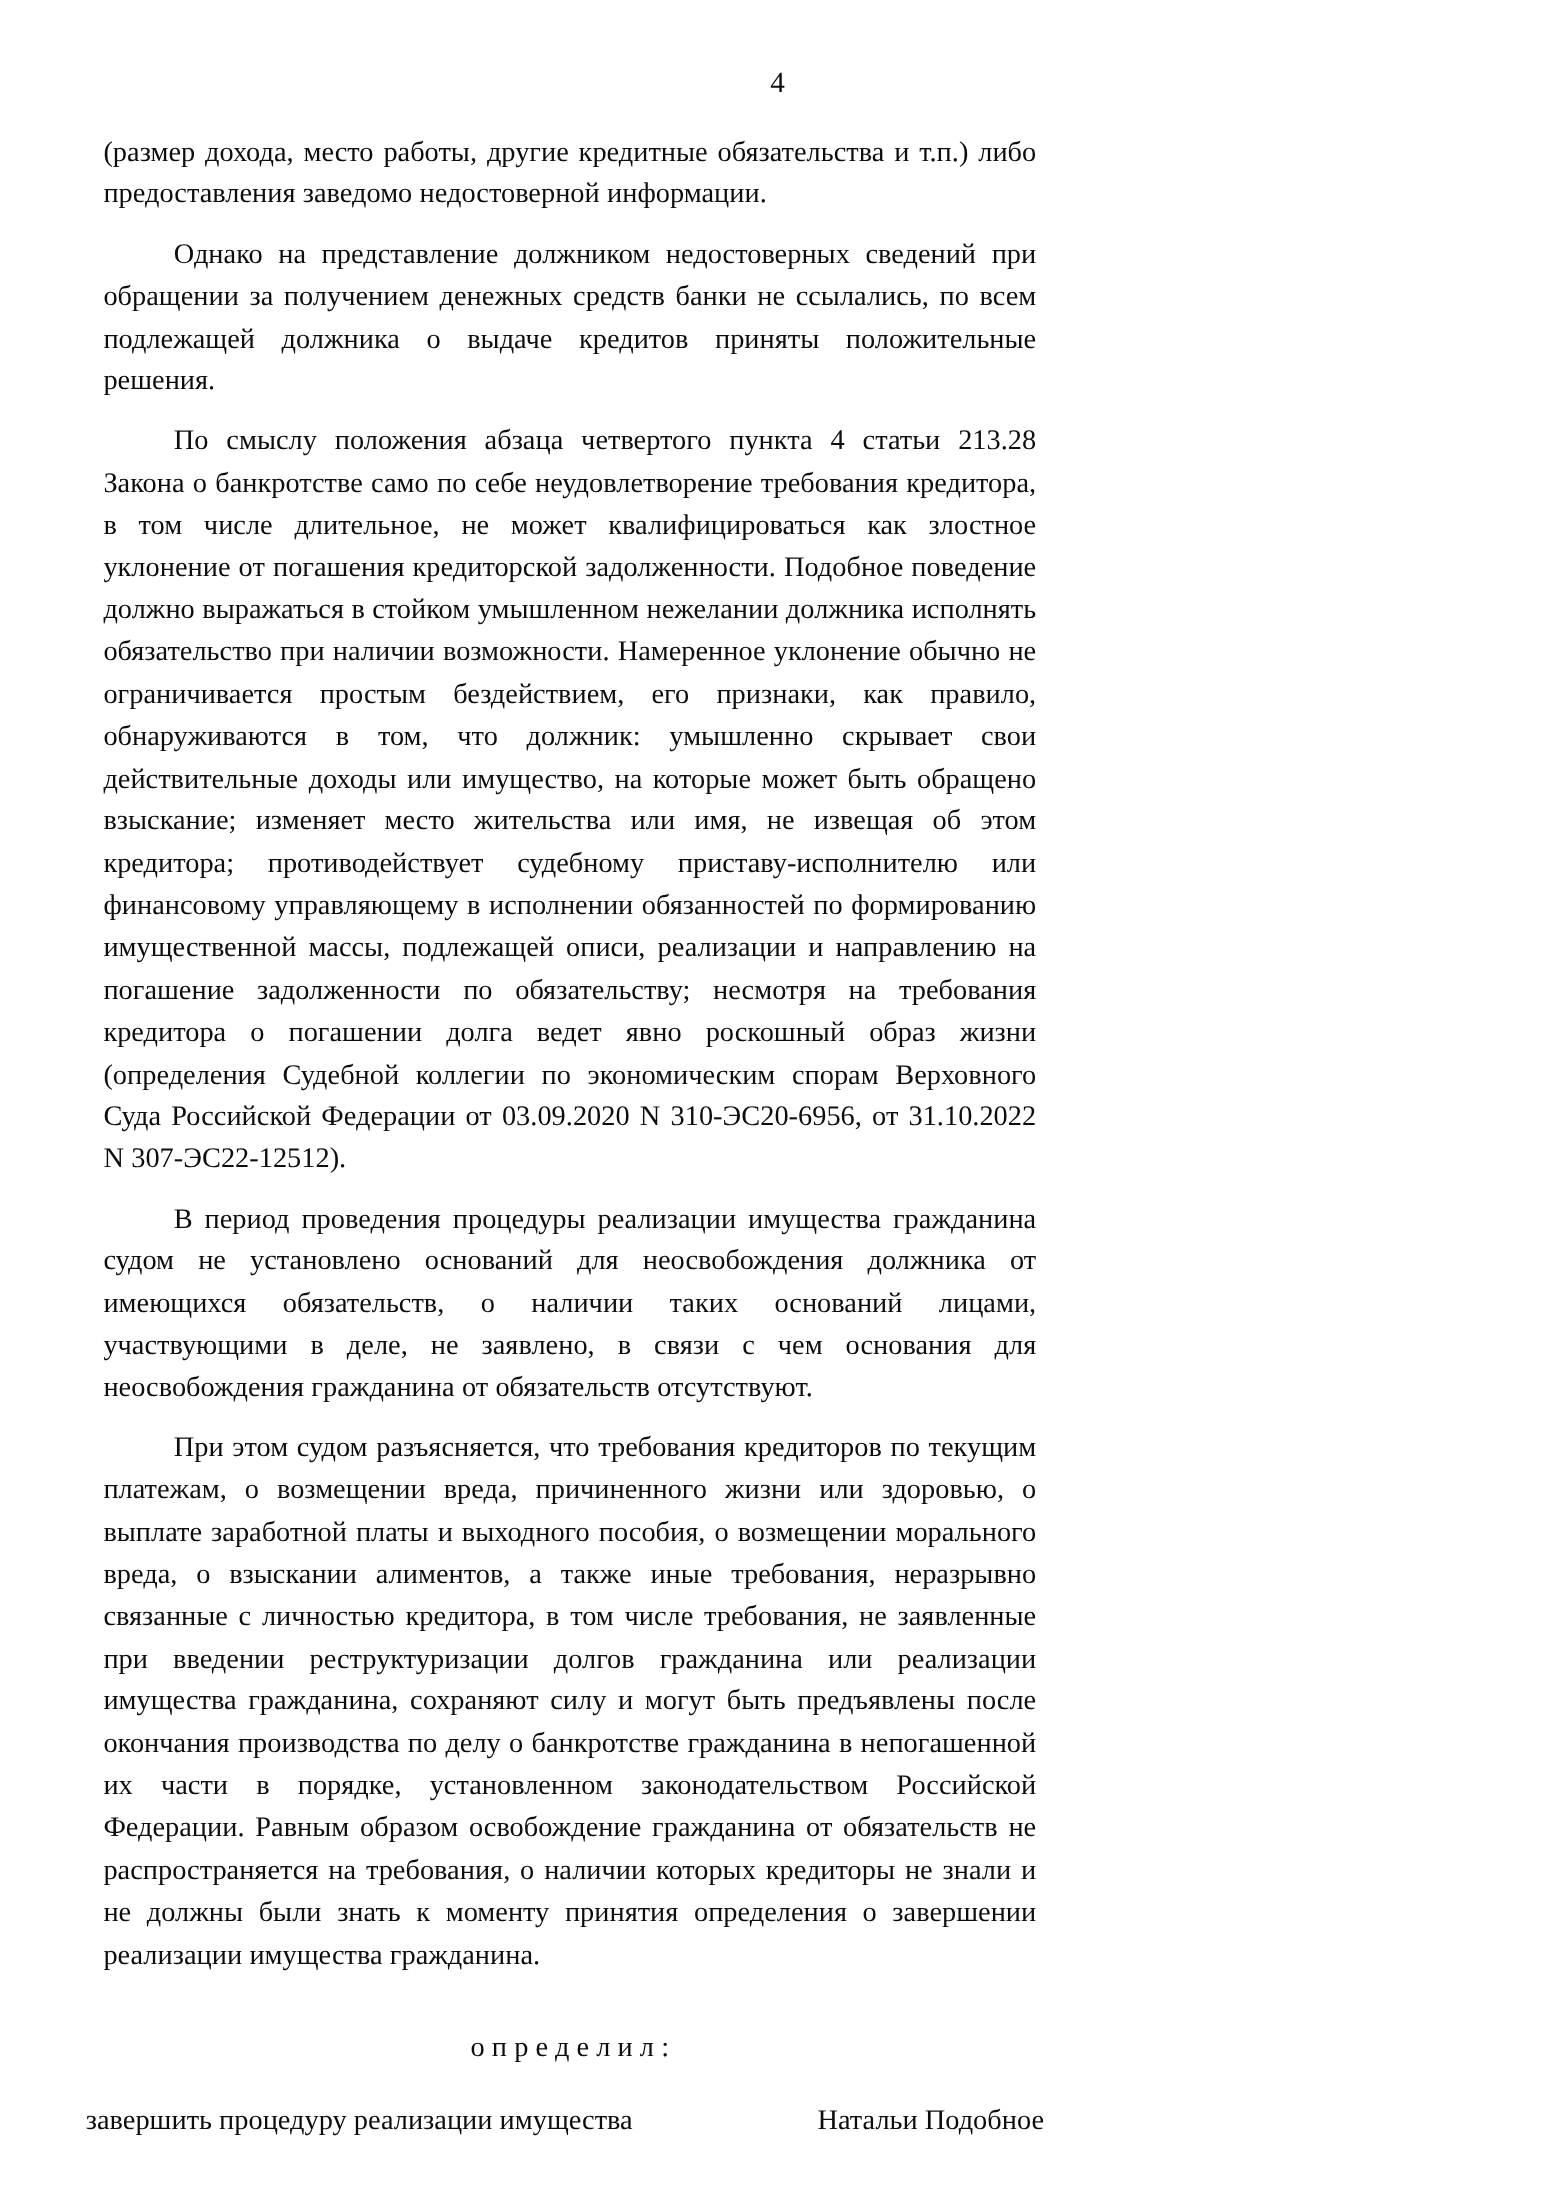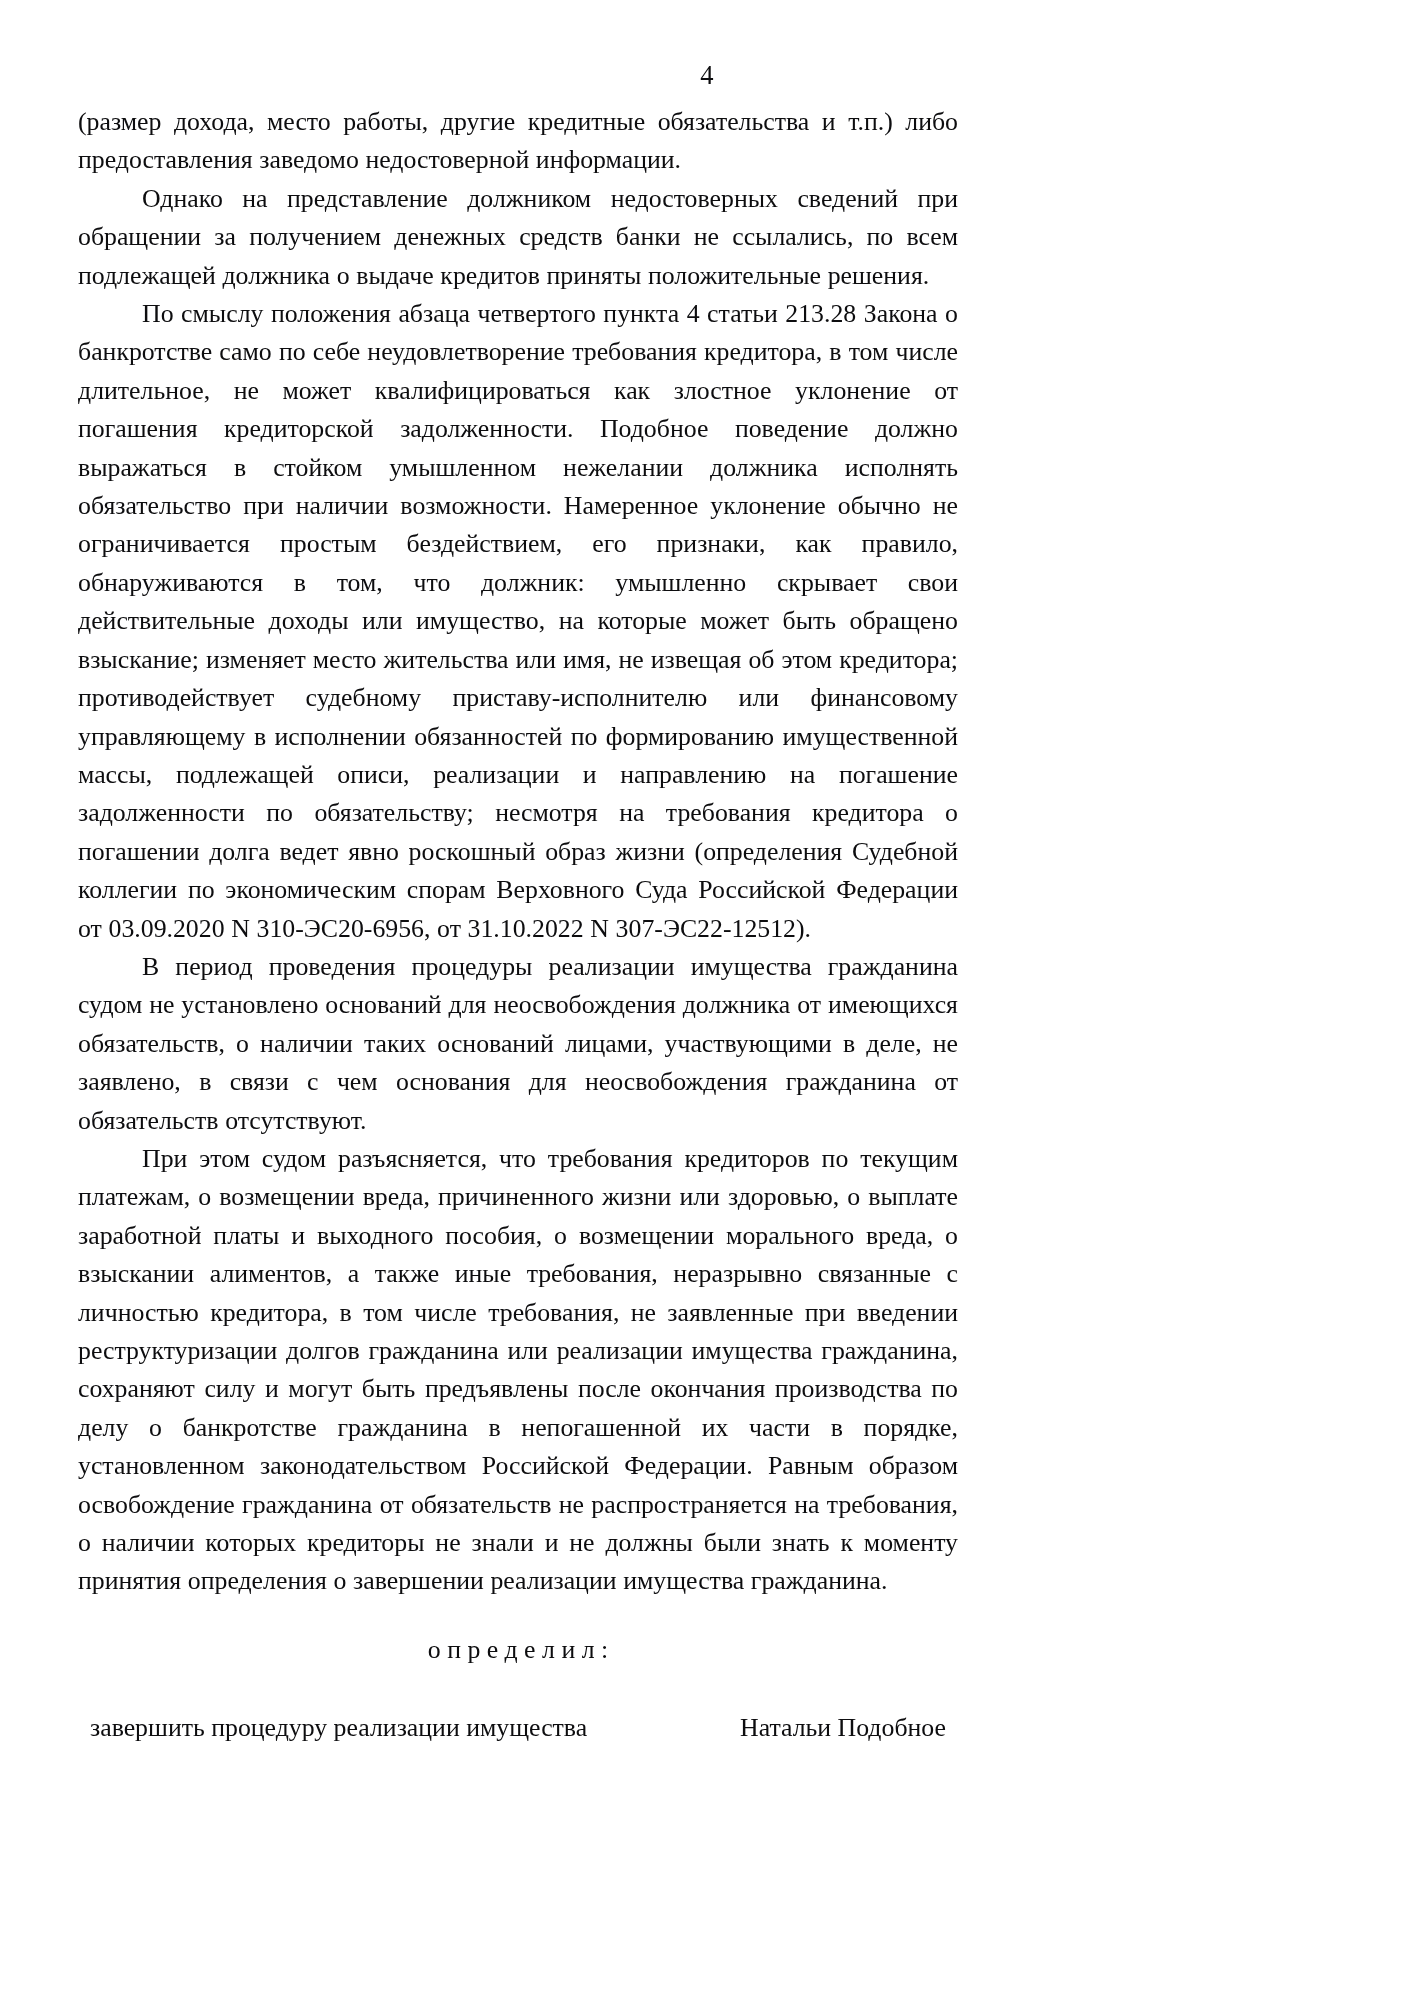--- a/index.html
+++ b/index.html
@@ -37,21 +37,21 @@
 
   
   .text-column {
     position: absolute;
     top: 103px;
     left: 78px;
     width: 880px;
   }
 
   p.para {
-    margin: 0;
+    margin: 16px;
     font-size: 25.8px;
     line-height: 38.4px;
     text-align: justify;
     text-justify: inter-word;
     text-indent: 0;
     hyphens: none;
     word-spacing: 0.2px;
   }
   p.para.indent {
     text-indent: 64px;
@@ -68,21 +68,21 @@
     padding-top: 30px;
     font-size: 25.8px;
     line-height: 38.4px;
     text-align: center;
     letter-spacing: 6.5px;
     text-indent: 6.5px;
   }
 
   
   .decision-line {
-    margin: 12px;
+    margin: 0;
     padding-top: 28px;
     font-size: 25.8px;
     line-height: 38.4px;
     display: flex;
     align-items: baseline;
     white-space: pre;
     text-align: right;
   }
   .redaction-gap {
     display: inline-block;

